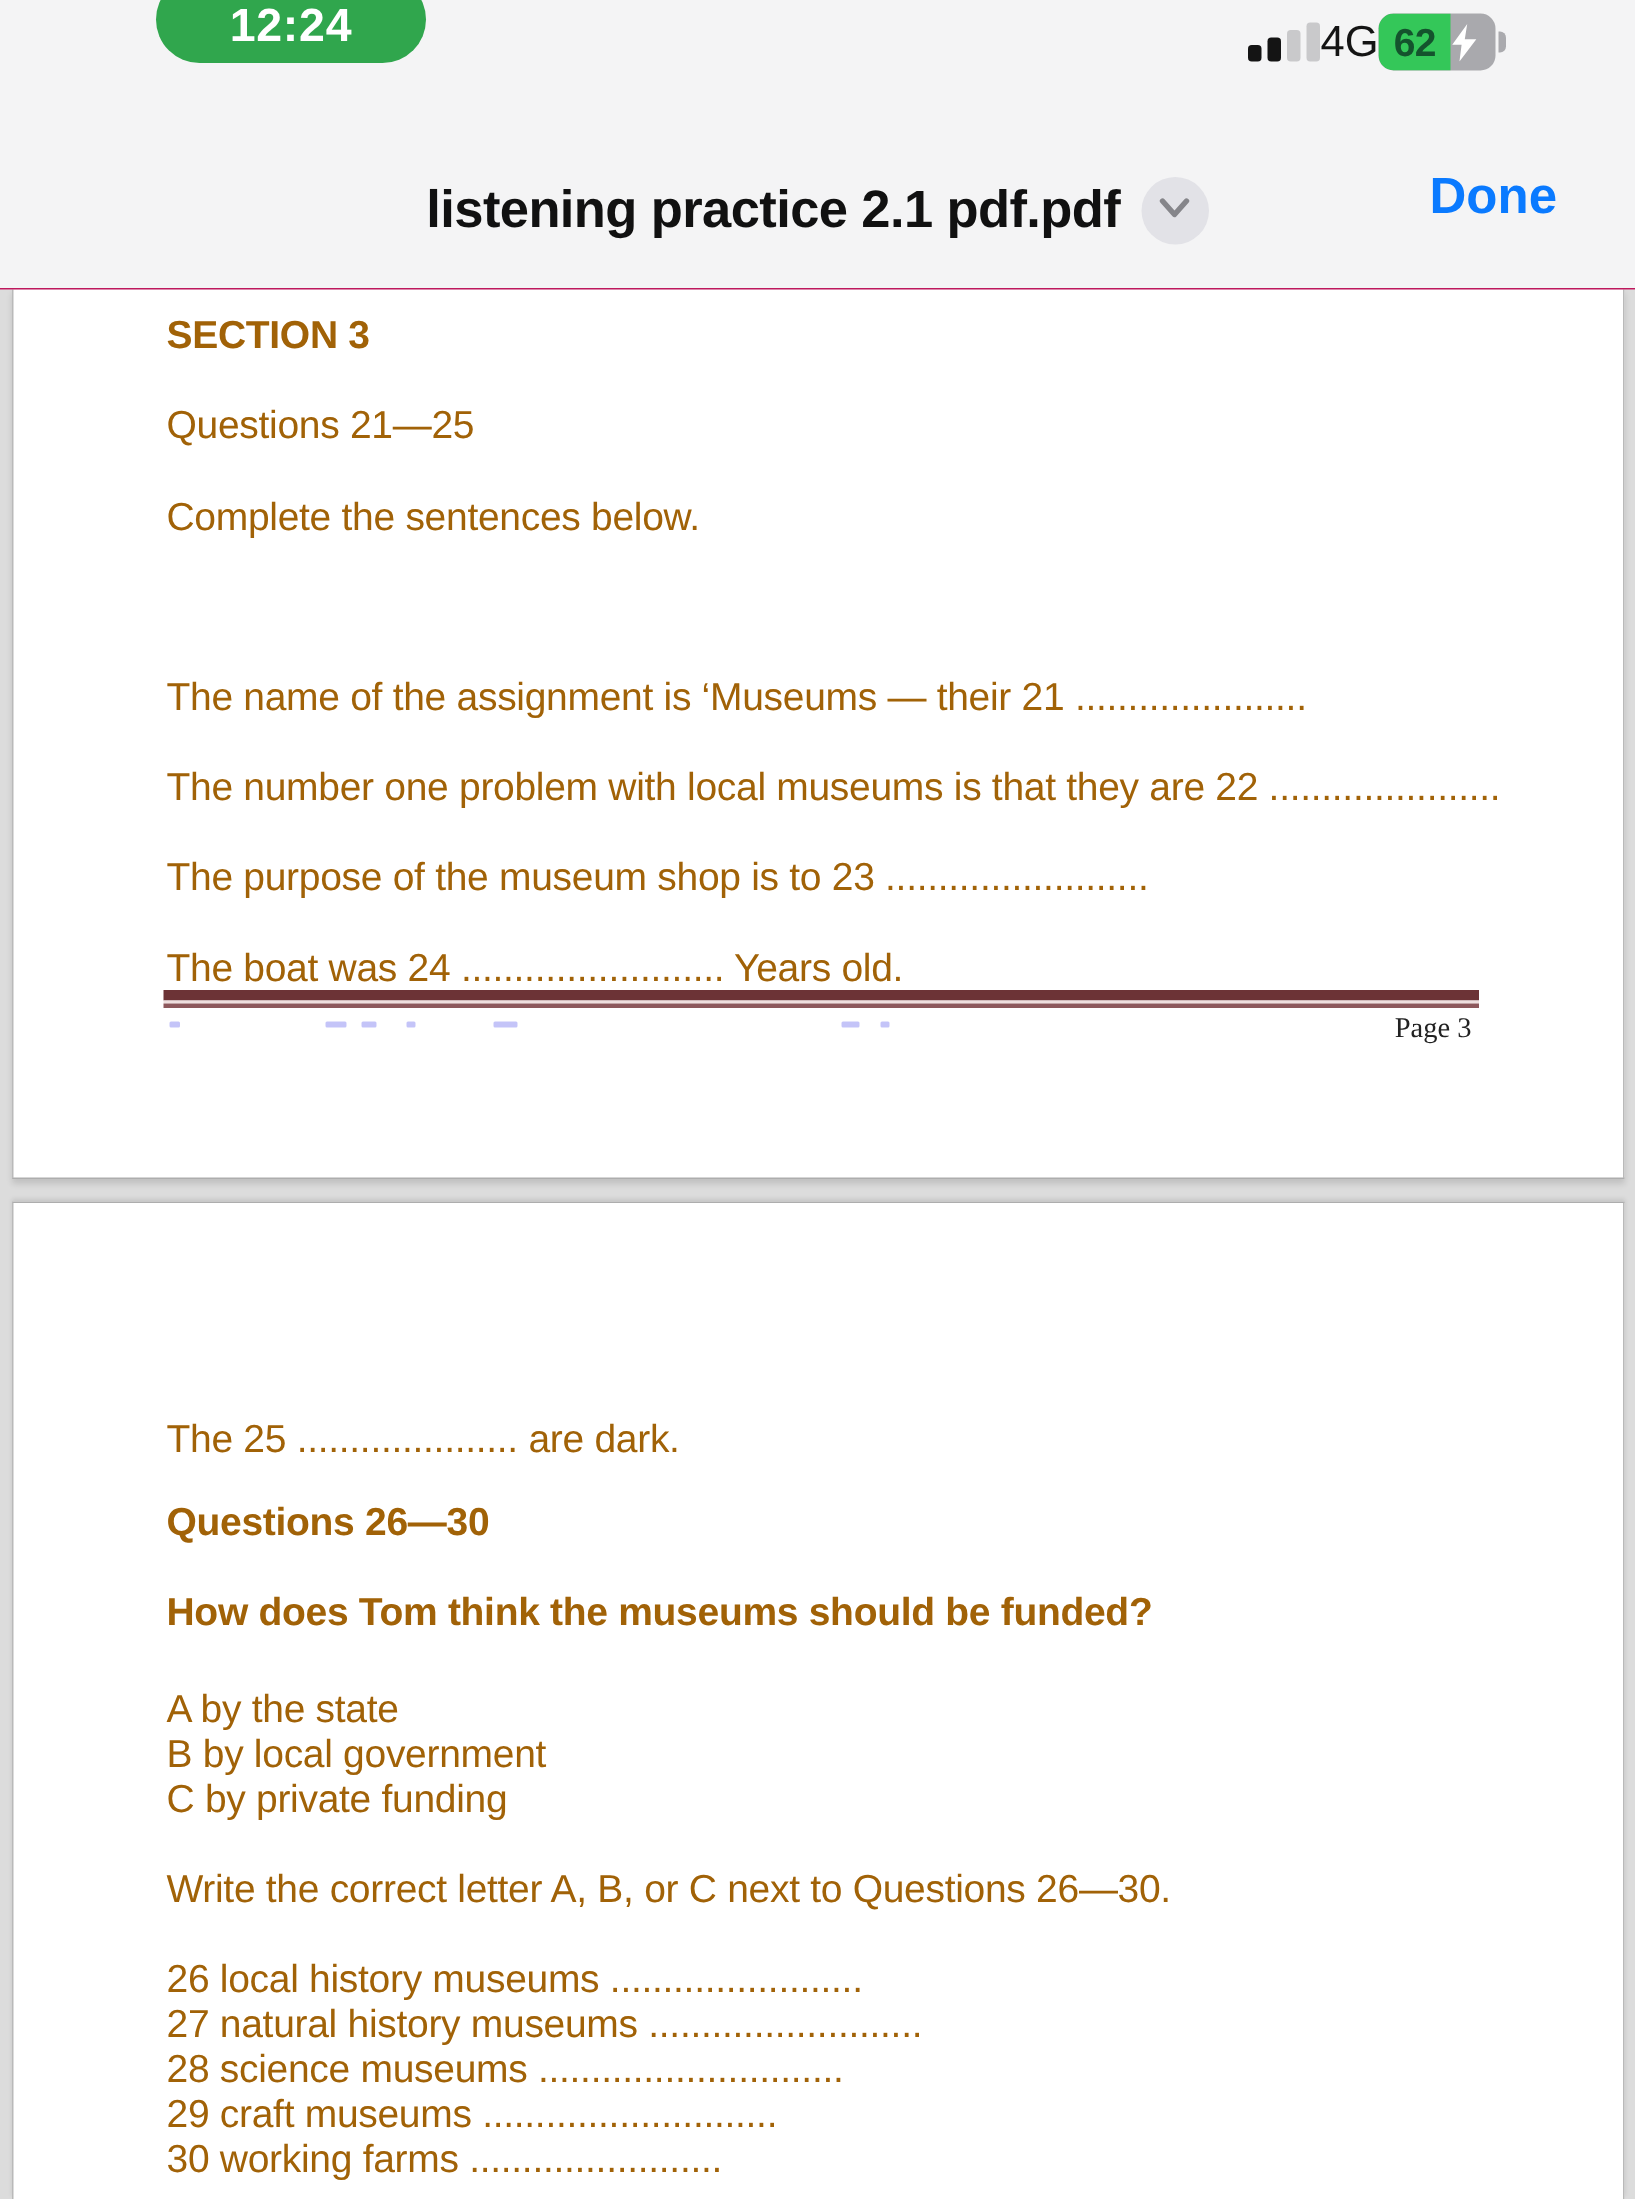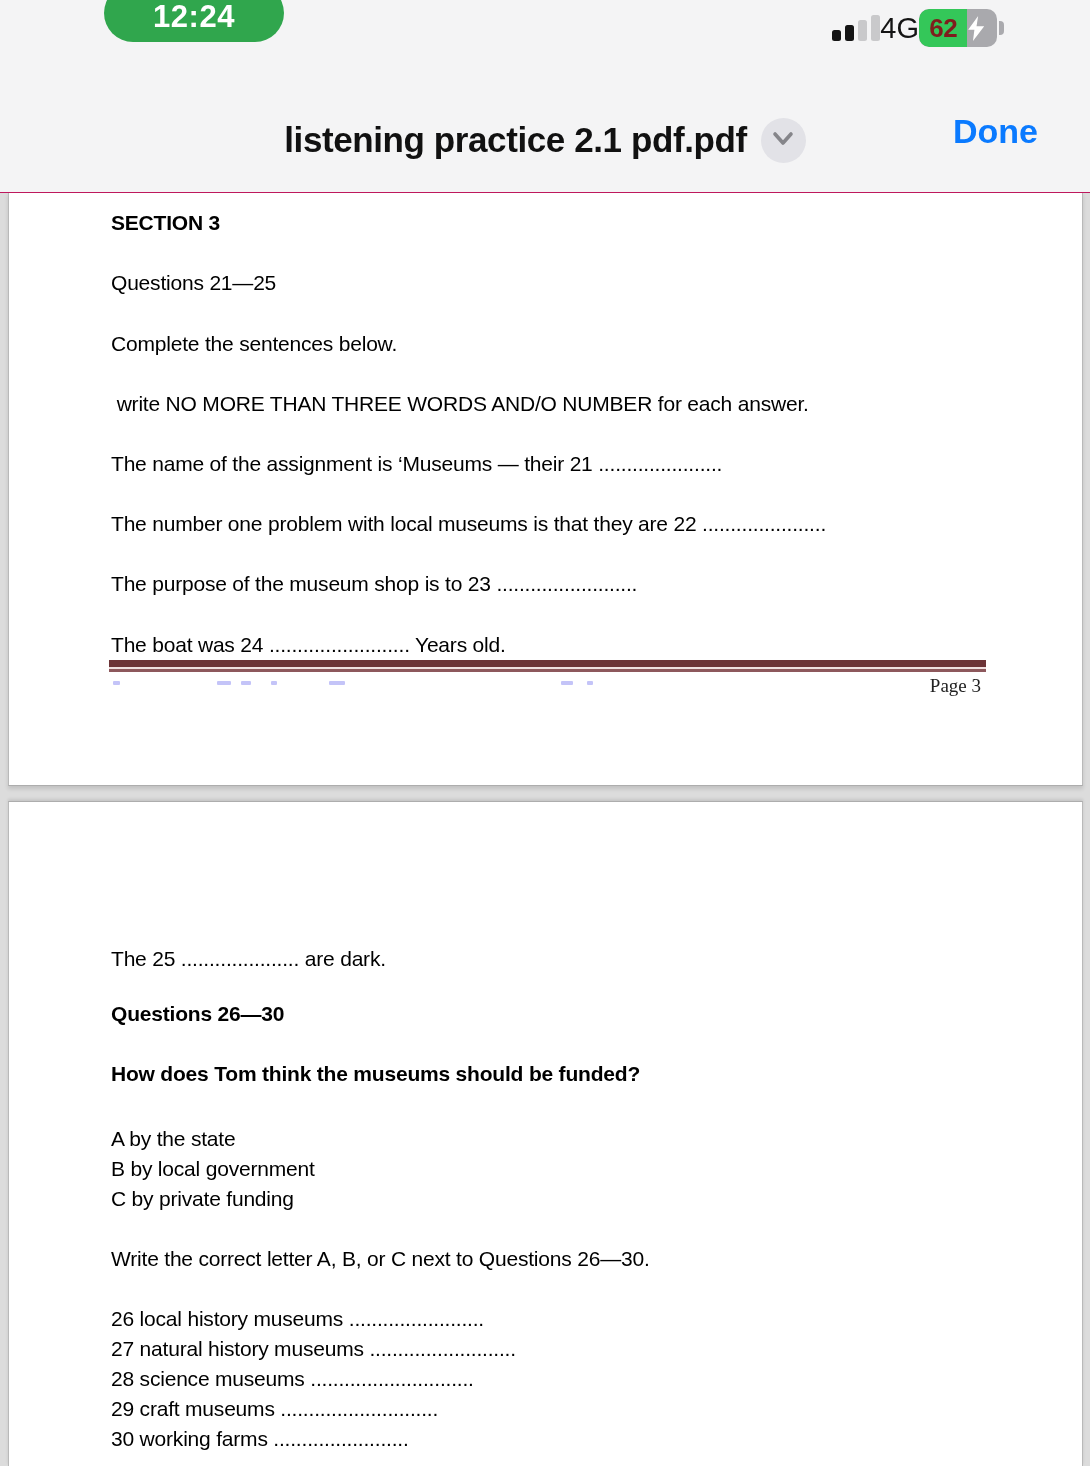--- a/index.html
+++ b/index.html
@@ -33,21 +33,21 @@
   .battery{position:relative;display:flex;align-items:center;}
   .battery-body{
     width:78px;height:38px;border-radius:10px;background:#a9a9ad;
     overflow:hidden;position:relative;
   }
   .battery-fill{
     position:absolute;left:0;top:0;bottom:0;width:62%;
     background:#34c759;border-radius:10px 0 0 10px;
     display:flex;align-items:center;justify-content:center;
   }
-  .battery-pct{color:#7f1d1d;font-size:26px;font-weight:700;letter-spacing:-.5px;}
+  .battery-pct{color:#14532d;font-size:26px;font-weight:700;letter-spacing:-.5px;}
   .bolt{position:absolute;left:47px;top:7px;}
   .battery-cap{
     width:5px;height:14px;background:#aaaaae;
     border-radius:0 4px 4px 0;margin-left:2px;
   }
   .title-row{
     position:absolute;left:0;right:0;top:110px;height:60px;
     display:flex;align-items:center;justify-content:center;
   }
   .doc-title{
@@ -68,21 +68,21 @@
   .pdf-area{position:absolute;top:192px;left:0;width:1090px;height:1274px;background:#dcdcdc;}
   .page{
     position:absolute;left:8px;width:1075px;background:#fff;
     border-left:1px solid #b9b9b9;border-right:1px solid #b9b9b9;
     box-sizing:border-box;
   }
   .page1{top:0;height:594px;border-bottom:1px solid #adadad;box-shadow:0 3px 4px rgba(0,0,0,.12);}
   .page2{top:609px;height:665px;border-top:1px solid #adadad;box-shadow:0 -2px 3px rgba(0,0,0,.10);}
   .pline{
     position:absolute;left:102px;right:40px;
-    font-size:21px;color:#000000;white-space:pre-wrap;line-height:26px;
+    font-size:26px;color:#a16207;white-space:pre-wrap;line-height:26px;
     letter-spacing:-.2px;
   }
   .pline.b{font-weight:700;}
   
   .footer-rule{position:absolute;left:100px;width:877px;top:468px;}
   .footer-rule .thick{height:7px;background:#6c3336;}
   .footer-rule .gap{height:2px;background:#efdfdf;}
   .footer-rule .thin{height:3px;background:#8d585c;}
   .page-footer{
     position:absolute;right:101px;top:483px;
@@ -143,21 +143,20 @@
 
   <button class="done-btn">Done</button>
 </div>
 
 <div class="pdf-area">
 
   <div class="page page1">
     <div class="pline b" style="top:18px">SECTION 3</div>
     <div class="pline" style="top:78px">Questions 21—25</div>
     <div class="pline" style="top:139px">Complete the sentences below.</div>
-    <div class="pline" style="top:199px"> write NO MORE THAN THREE WORDS AND/O NUMBER for each answer.</div>
     <div class="pline" style="top:259px">The name of the assignment is ‘Museums — their 21 ......................</div>
     <div class="pline" style="top:319px">The number one problem with local museums is that they are 22 ......................</div>
     <div class="pline" style="top:379px">The purpose of the museum shop is to 23 .........................</div>
     <div class="pline" style="top:440px">The boat was 24 ......................... Years old.</div>
 
     <div class="footer-rule">
       <div class="thick"></div>
         <div class="gap"></div>
         <div class="thin"></div>
     </div>

